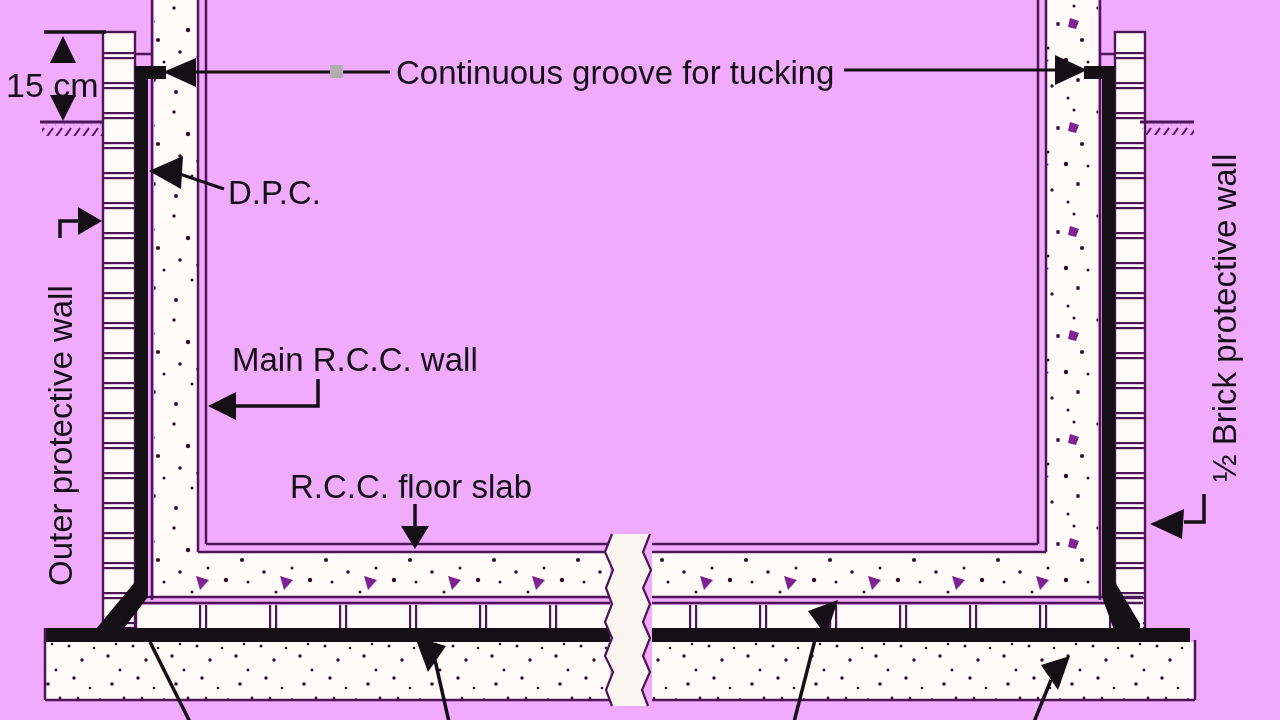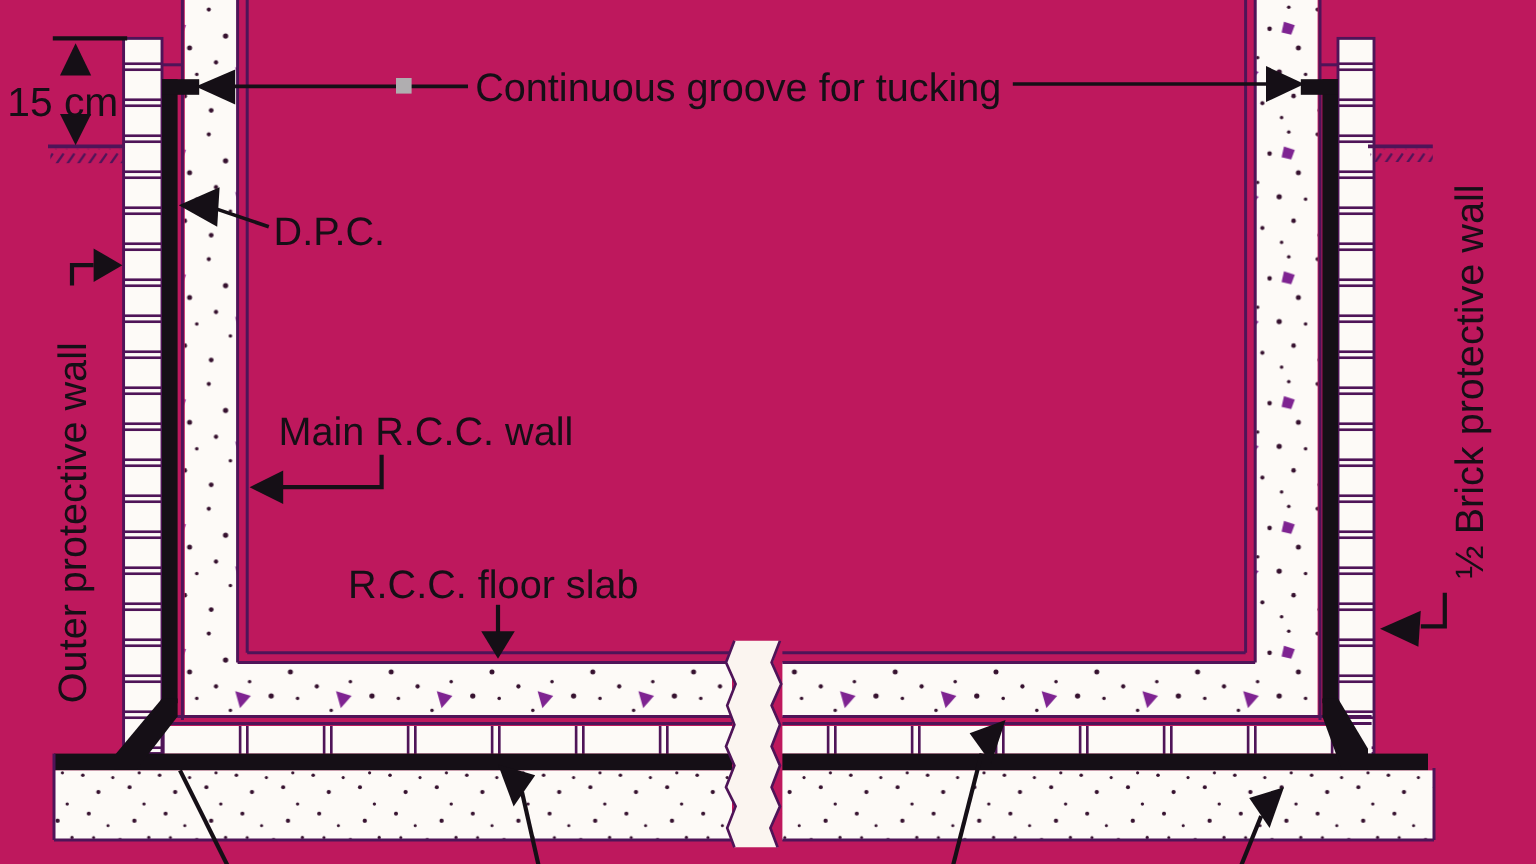--- a/index.html
+++ b/index.html
@@ -1,16 +1,16 @@
 <!DOCTYPE html>
 <html><head>
 <meta charset="utf-8">
 <style>
   html,body{margin:0;padding:0;background:#fbf5f0;}
-  .stage{position:relative;width:1280px;height:720px;overflow:hidden;background:#be185d;}
+  .stage{position:relative;width:1280px;height:720px;overflow:hidden;background:#f0abfc;}
   svg{display:block;width:1280px;height:720px;}
   text{font-family:"Liberation Sans", sans-serif;fill:#150f16;}
   .lbl{font-size:33px;}
   .dim{font-size:34px;}
 </style>
 </head>
 <body>
 
 <div class="stage">
 <svg viewBox="0 0 1280 720" xmlns="http://www.w3.org/2000/svg">

